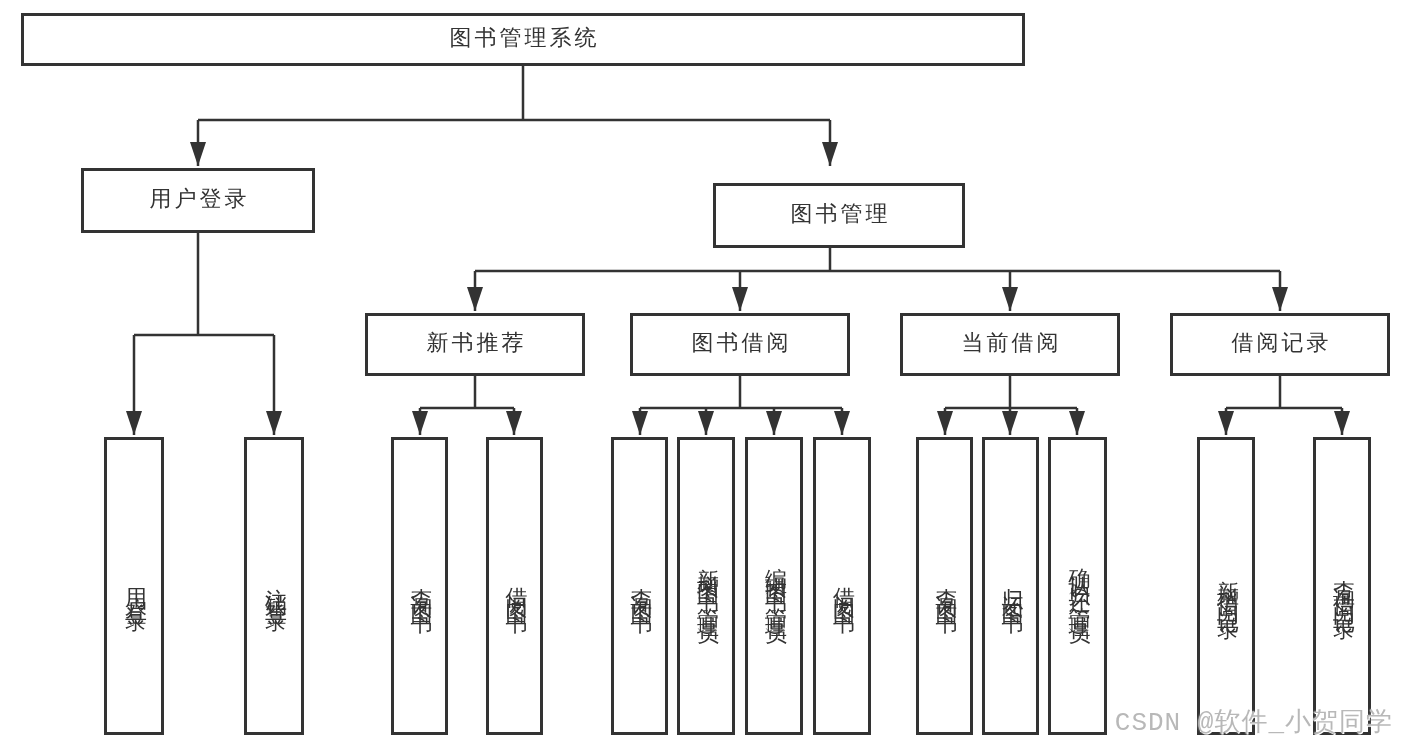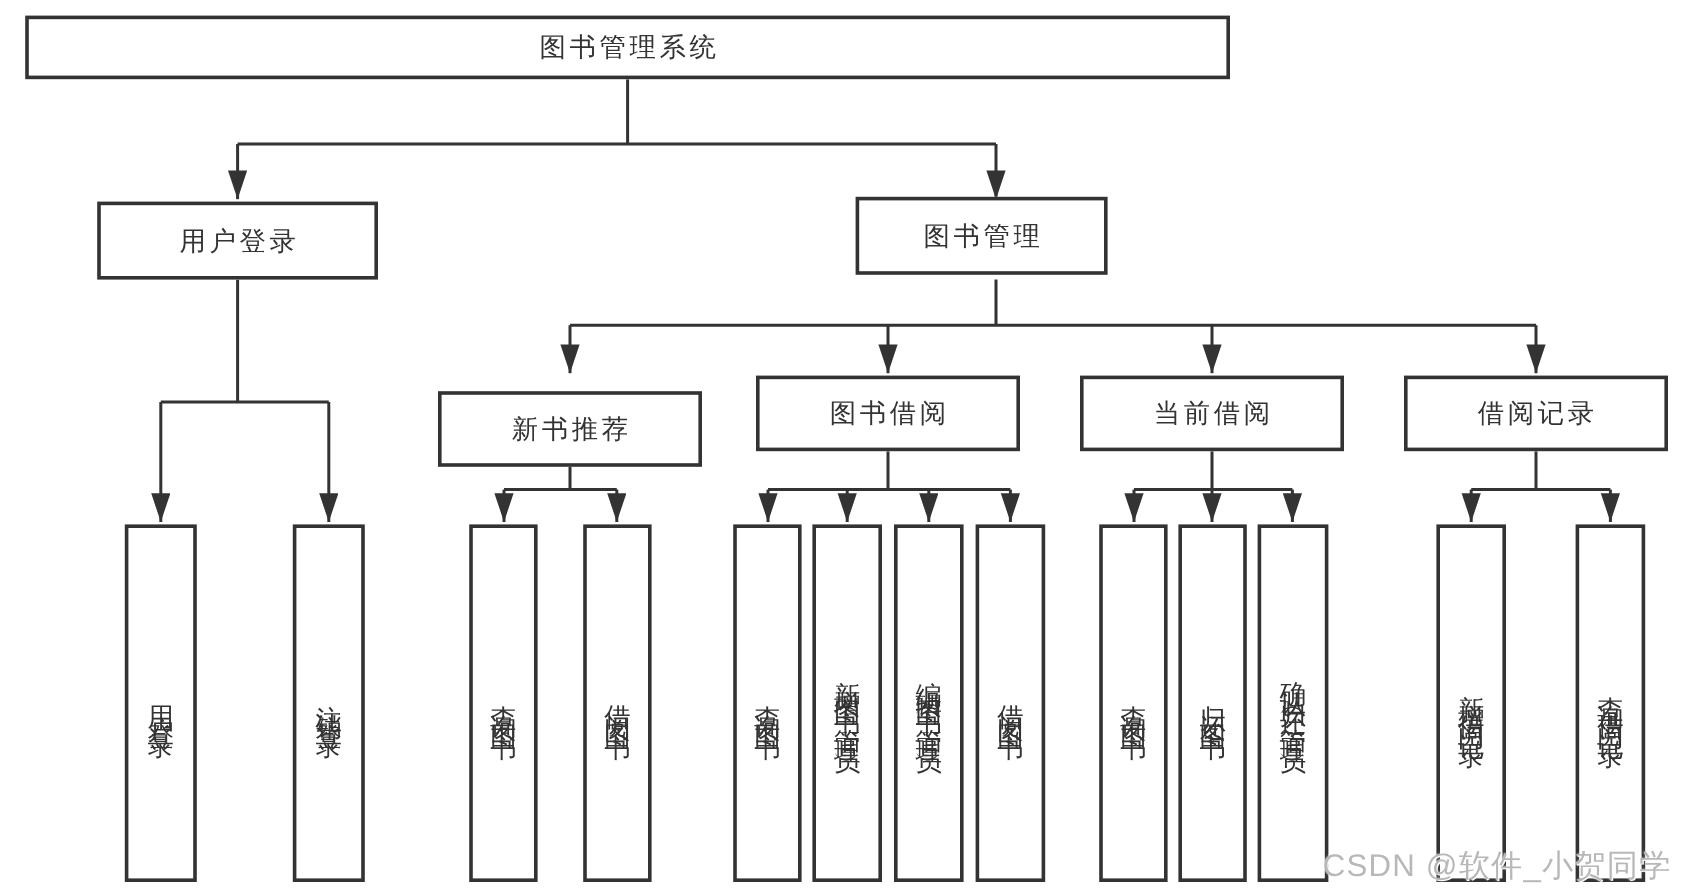--- a/index.html
+++ b/index.html
@@ -1,20 +1,20 @@
 <!DOCTYPE html>
 <html><head>
 <meta charset="utf-8">
 <style>
   html,body{margin:0;padding:0;background:#ffffff;}
   .stage{
     position:relative;
     width:1405px;height:747px;
     background:#ffffff;
-    font-family:Liberation Sans, sans-serif;
+    font-family:Liberation Mono, monospace;
     color:#333333;
     overflow:hidden;
   }
   .connector-svg{position:absolute;left:0;top:0;z-index:1;}
   .hbox,.vbox{
     position:absolute;
     box-sizing:border-box;
     border:3px solid #333333;
     background:#ffffff;
     display:flex;
@@ -82,23 +82,23 @@
       <line x1="1010" y1="408" x2="1010" y2="435" marker-end="url(#arr)"></line>
       <line x1="1077" y1="408" x2="1077" y2="435" marker-end="url(#arr)"></line>
       <line x1="1226" y1="408" x2="1226" y2="435" marker-end="url(#arr)"></line>
       <line x1="1342" y1="408" x2="1342" y2="435" marker-end="url(#arr)"></line>
     </g>
   </svg>
 
   <div class="hbox" style="left:21px;top:13px;width:1004px;height:53px;">图书管理系统</div>
 
   <div class="hbox" style="left:81px;top:168px;width:234px;height:65px;">用户登录</div>
-  <div class="hbox" style="left:713px;top:164px;width:210px;height:65px;">图书管理</div>
+  <div class="hbox" style="left:713px;top:183px;width:252px;height:65px;">图书管理</div>
 
-  <div class="hbox" style="left:365px;top:313px;width:220px;height:63px;margin-top:13px;">新书推荐</div>
+  <div class="hbox" style="left:365px;top:313px;width:220px;height:63px;">新书推荐</div>
   <div class="hbox" style="left:900px;top:313px;width:220px;height:63px;">当前借阅</div>
   <div class="hbox" style="left:630px;top:313px;width:220px;height:63px;">图书借阅</div>
   <div class="hbox" style="left:1170px;top:313px;width:220px;height:63px;">借阅记录</div>
 
   <div class="vbox" style="left:104px;top:437px;width:60px;height:298px;">用户登录</div>
   <div class="vbox" style="left:244px;top:437px;width:60px;height:298px;">注销登录</div>
 
   <div class="vbox" style="left:391px;top:437px;width:57px;height:298px;">查询图书</div>
   <div class="vbox" style="left:486px;top:437px;width:57px;height:298px;">借阅图书</div>
 

